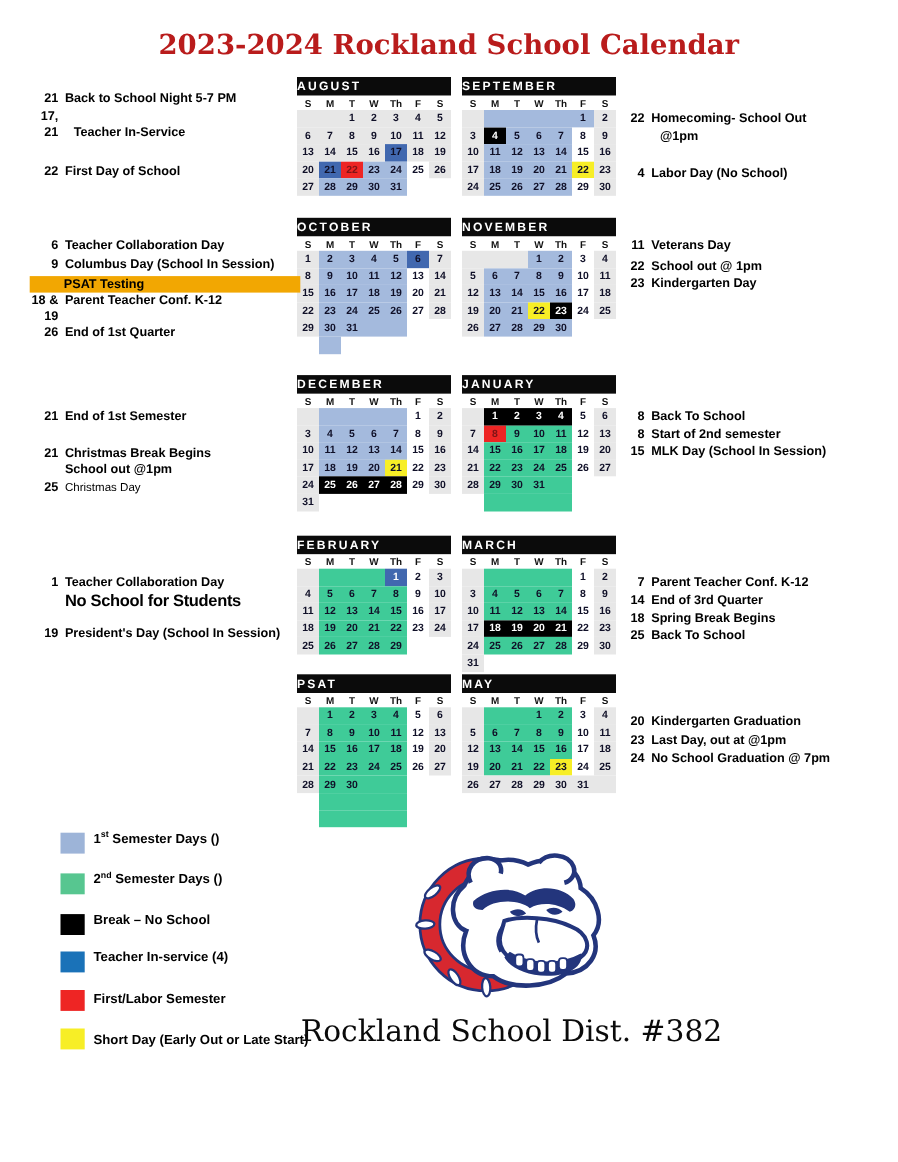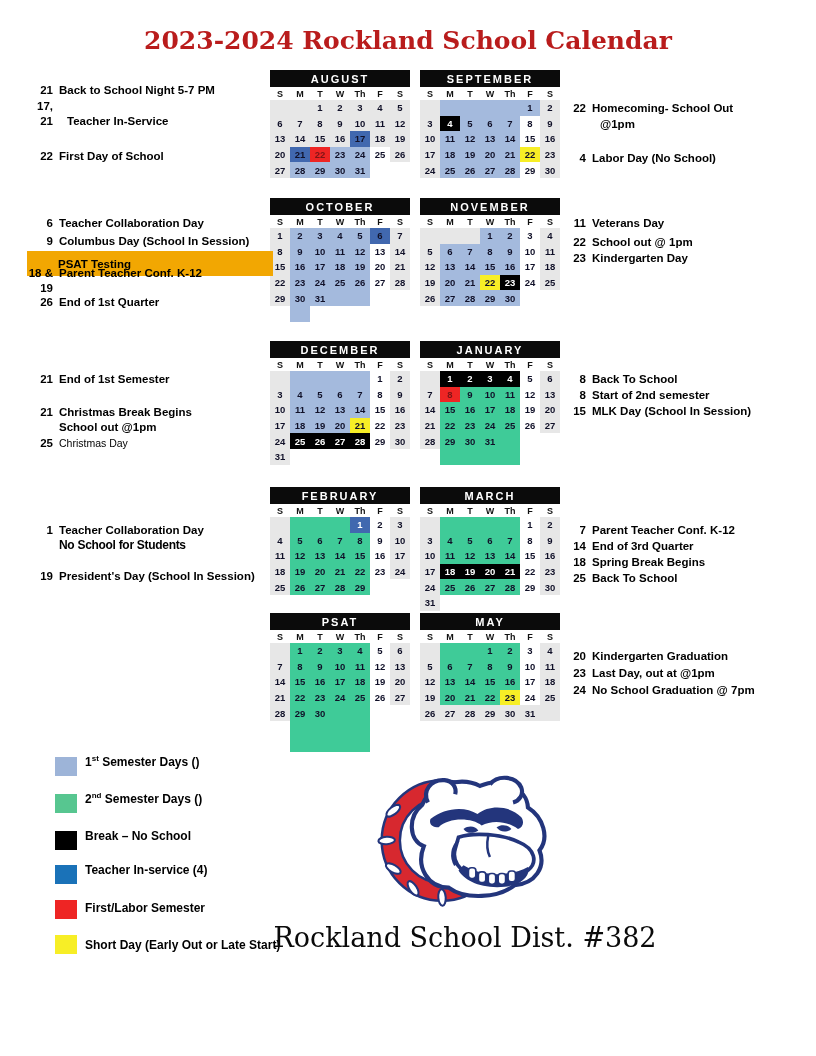--- a/index.html
+++ b/index.html
@@ -13,21 +13,21 @@
          font-family:"DejaVu Serif",serif;font-weight:500;font-size:27px;color:#0a0a0a;}
 
   
   .month{position:absolute;width:140px;}
   .m-august{left:270px;top:70px}   .m-september{left:420px;top:70px}
   .m-october{left:270px;top:198px} .m-november{left:420px;top:198px}
   .m-december{left:270px;top:341px}.m-january{left:420px;top:341px}
   .m-february{left:270px;top:487px}.m-march{left:420px;top:487px}
   .m-april{left:270px;top:613px}   .m-may{left:420px;top:613px}
 
-  .mhead{background:#0b0b0b;color:#fff;text-align:center;height:17px;line-height:18px;
+  .mhead{background:#0b0b0b;color:#fff;height:17px;line-height:18px;
          font-size:11px;font-weight:700;letter-spacing:2px;}
   .dow{display:grid;grid-template-columns:repeat(7,20px);height:13px;background:#fff;}
   .dh{display:flex;align-items:center;justify-content:center;
       font-size:9px;font-weight:700;color:#111;}
   .mgrid{display:grid;grid-template-columns:repeat(7,20px);grid-auto-rows:15.6px;}
   .cell{display:flex;align-items:center;justify-content:center;
         font-size:9.5px;font-weight:700;color:#101028;}
   .c-g{background:#e7e7e7}
   .c-w{background:#ffffff}
   .c-n{background:transparent}
@@ -42,23 +42,23 @@
 
   
   .ann{position:absolute;display:flex;align-items:baseline;
        font-size:11.5px;font-weight:700;color:#000;white-space:nowrap;}
   .ann.l{left:28px}
   .ann.r{left:566px}
   .ann .n{display:inline-block;width:25px;text-align:right;margin-right:6px;flex:none;}
   .ann.r .n{width:20px;}
   .ann .t.ind{margin-left:8px;}
   .ann.lt .t{font-weight:400;font-size:10.5px;}
-  .ann.cond .t{font-size:12px;letter-spacing:-0.3px;}
-
-  .gold{position:absolute;background:#f2a702;height:25px;display:flex;align-items:center;
+  .ann.cond .t{font-size:15px;letter-spacing:-0.3px;}
+
+  .gold{position:absolute;background:#f2a702;height:15px;display:flex;align-items:center;
         font-size:11.5px;font-weight:700;color:#000;padding-left:31px;box-sizing:border-box;}
 
   
   .leg-item{position:absolute;left:55px;display:flex;align-items:flex-start;}
   .sw{display:inline-block;width:22px;height:19px;flex:none;}
   .leg-label{font-size:12px;font-weight:700;color:#000;margin-left:8px;margin-top:-3px;
              white-space:nowrap;}
   .leg-label sup{font-size:8px;}
 
   

